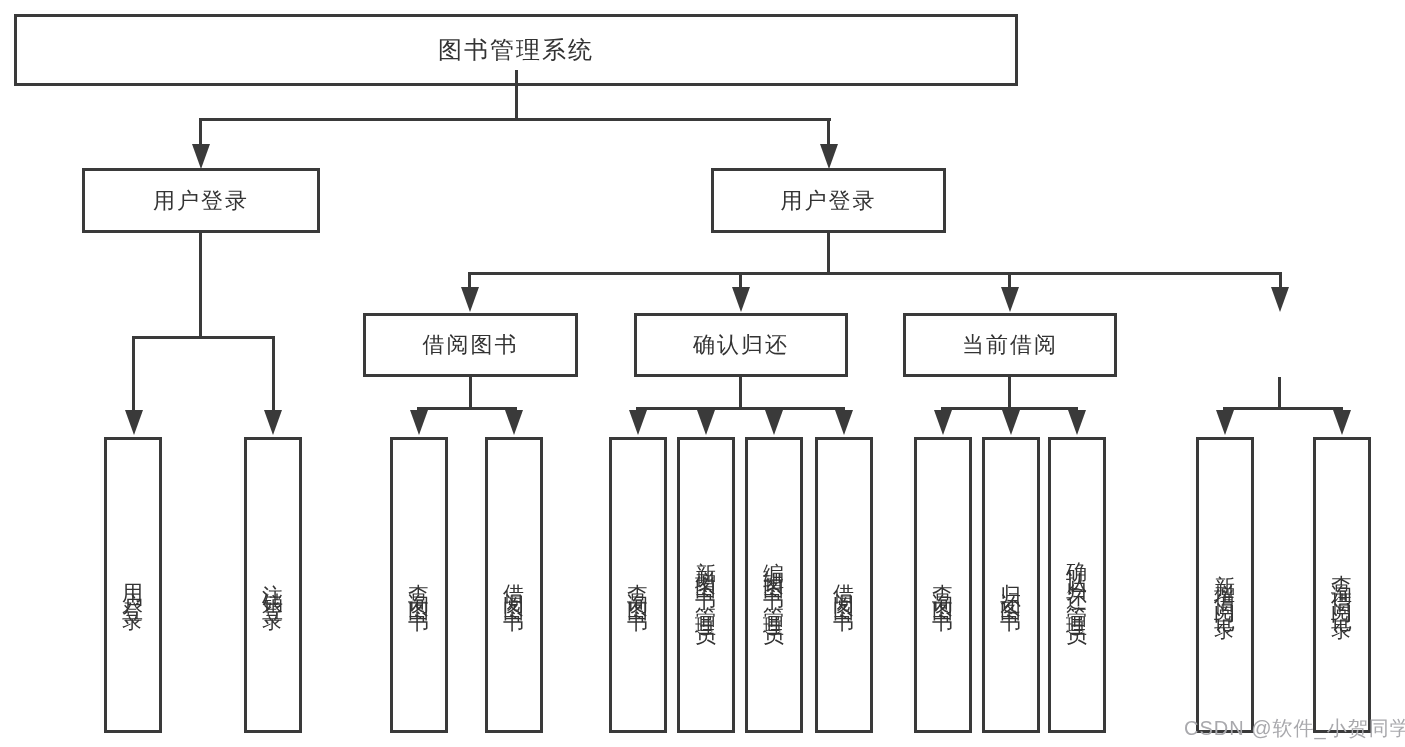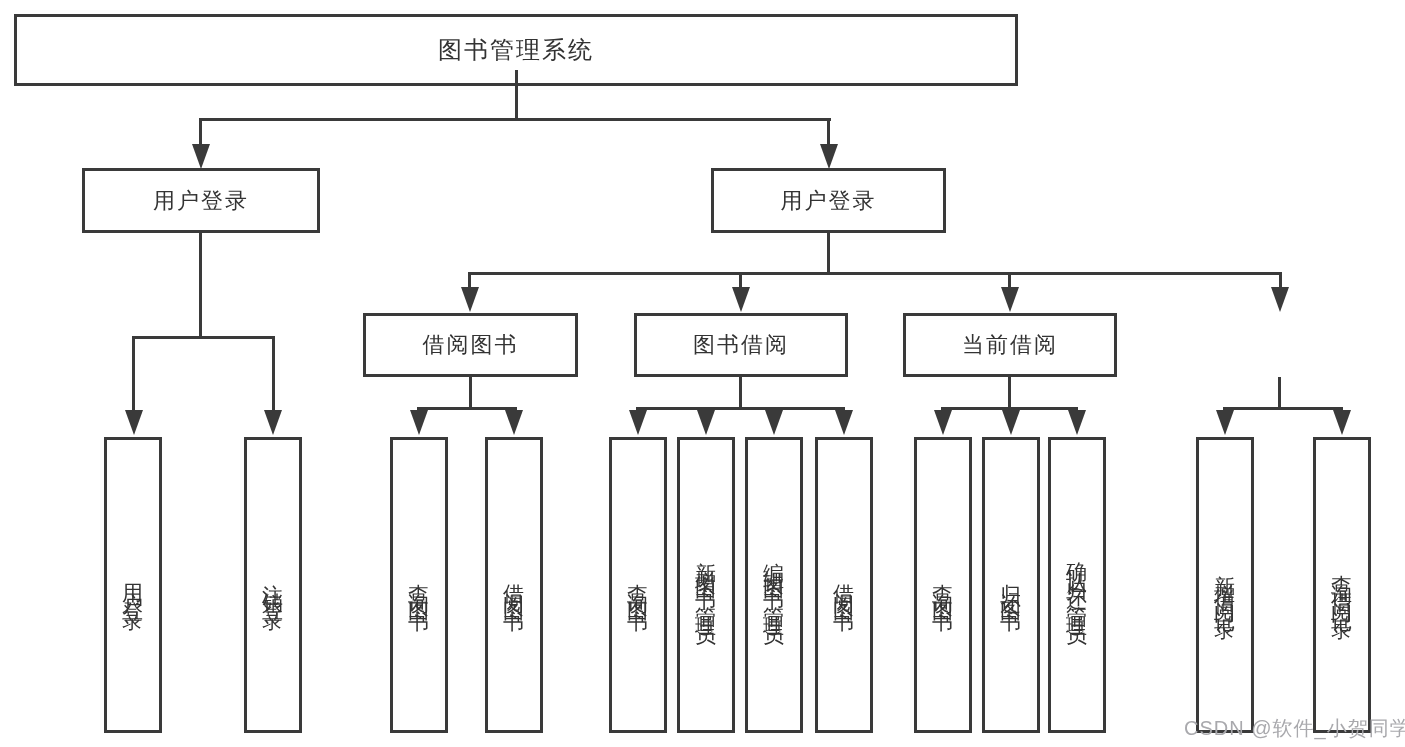--- a/index.html
+++ b/index.html
@@ -41,21 +41,21 @@
 <body>
 
 <div class="canvas">
 
   <div class="b lvl0" style="left:14px;top:14px;width:1004px;height:72px;">图书管理系统</div>
 
   <div class="b lvl1" style="left:82px;top:168px;width:238px;height:65px;">用户登录</div>
   <div class="b lvl1" style="left:711px;top:168px;width:235px;height:65px;">用户登录</div>
 
   <div class="b lvl2" style="left:363px;top:313px;width:215px;height:64px;">借阅图书</div>
-  <div class="b lvl2" style="left:634px;top:313px;width:214px;height:64px;">图书借阅</div>
+  <div class="b lvl2" style="left:634px;top:313px;width:214px;height:64px;">确认归还</div>
   <div class="b lvl2" style="left:903px;top:313px;width:214px;height:64px;">当前借阅</div>
 
   <div class="b leaf" style="left:104px;top:437px;width:58px;height:296px;">用户登录</div>
   <div class="b leaf" style="left:244px;top:437px;width:58px;height:296px;">注销登录</div>
 
   <div class="b leaf" style="left:390px;top:437px;width:58px;height:296px;">查询图书</div>
   <div class="b leaf" style="left:485px;top:437px;width:58px;height:296px;">借阅图书</div>
 
   <div class="b leaf" style="left:609px;top:437px;width:58px;height:296px;">查询图书</div>
   <div class="b leaf" style="left:677px;top:437px;width:58px;height:296px;">新增图书（管理员）</div>

